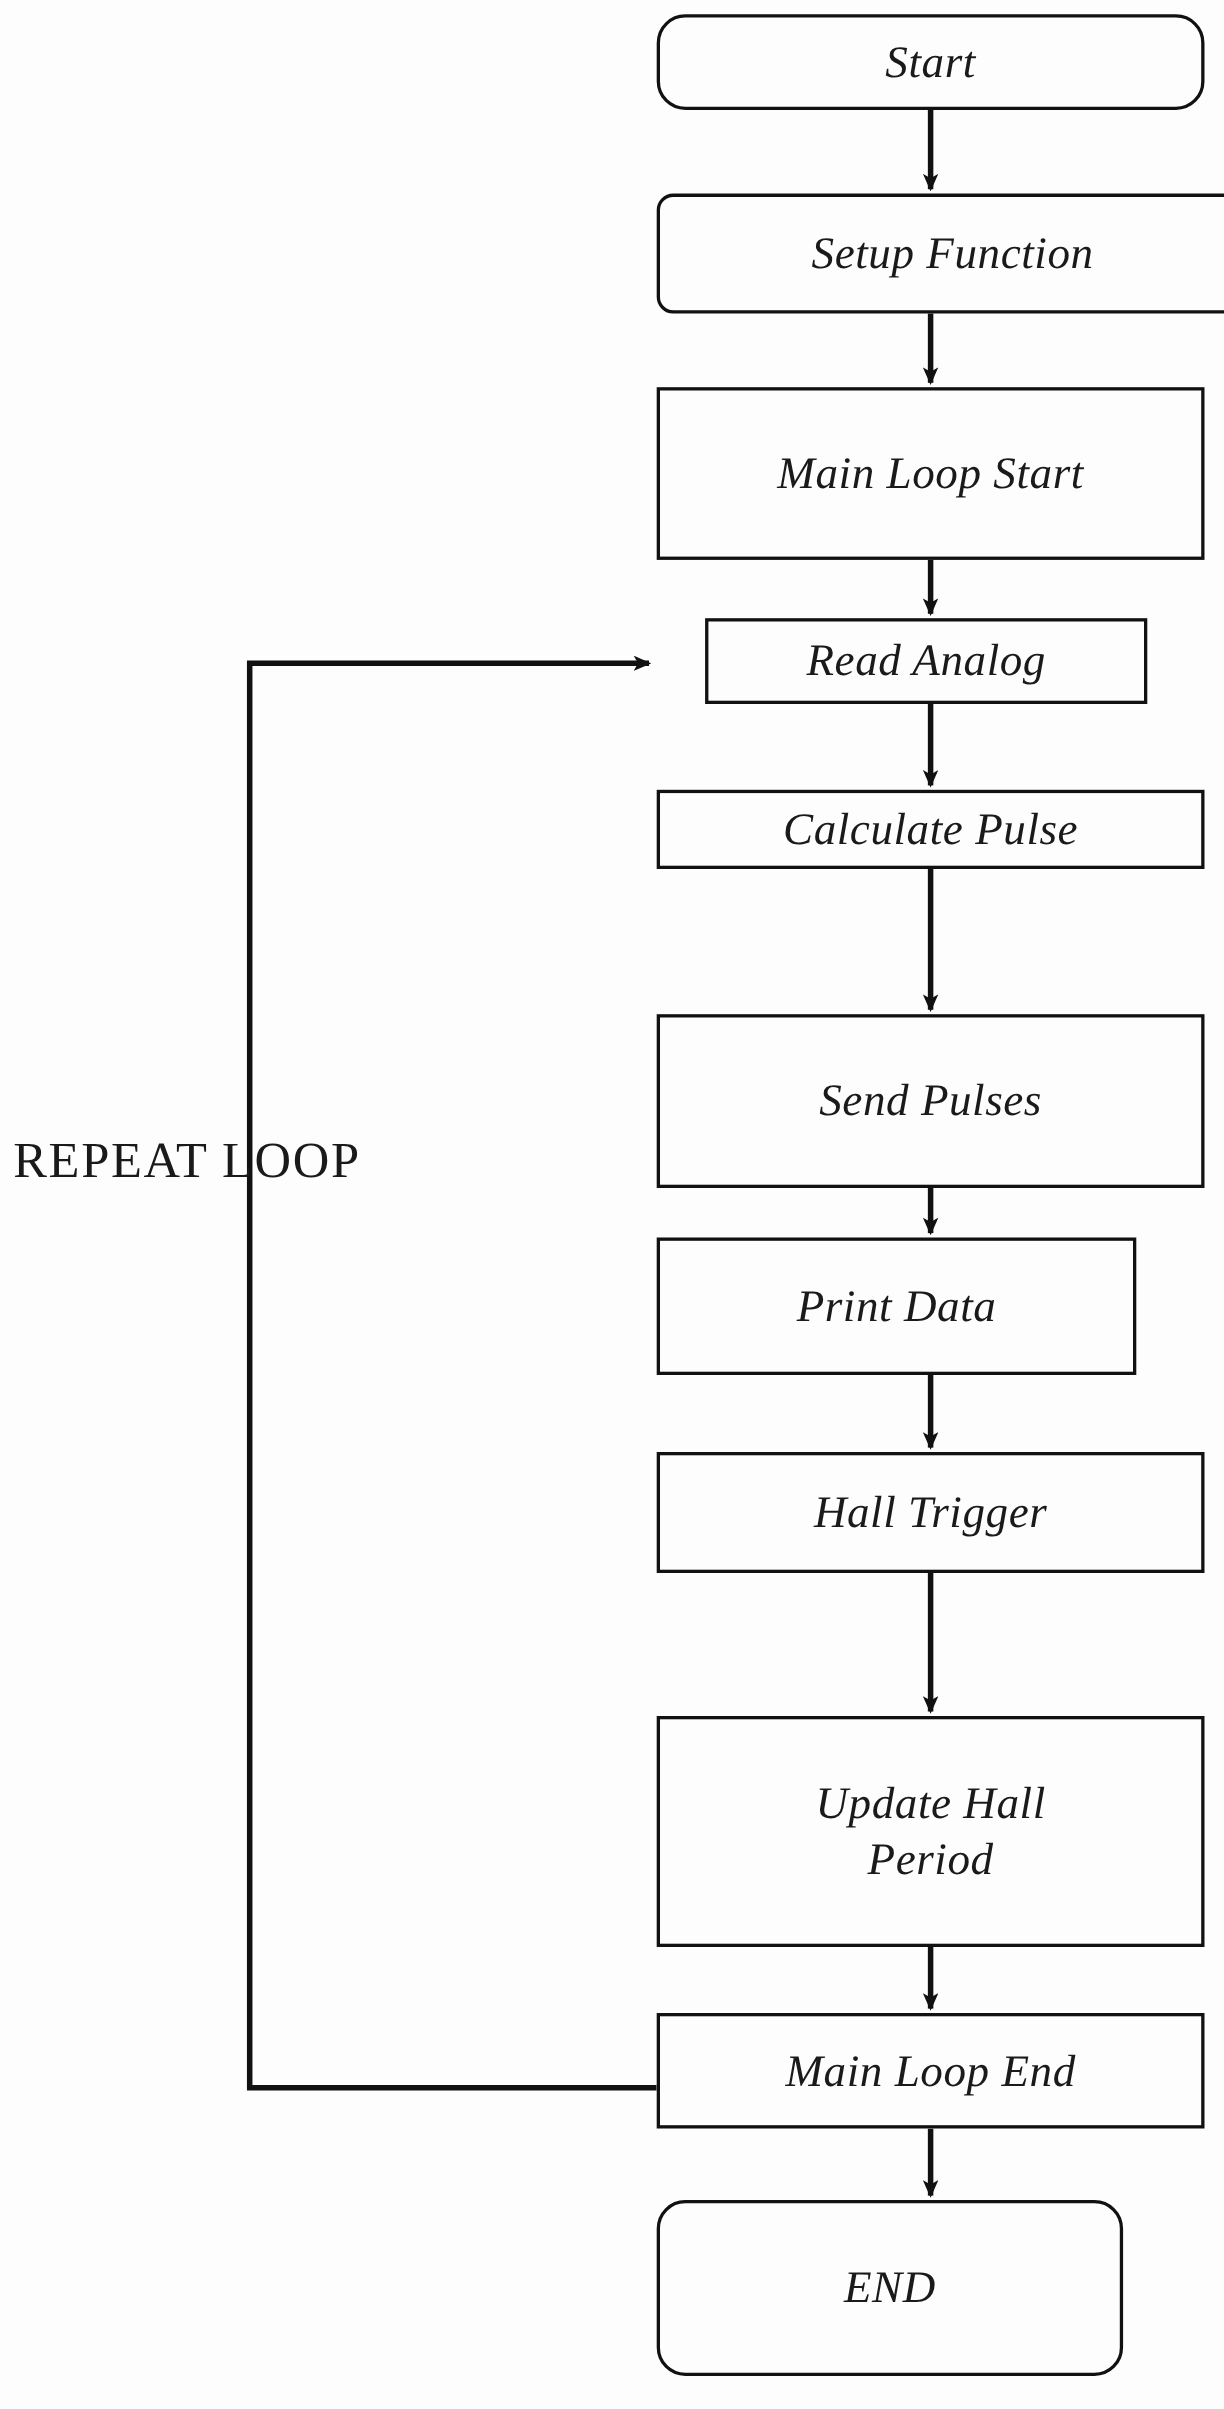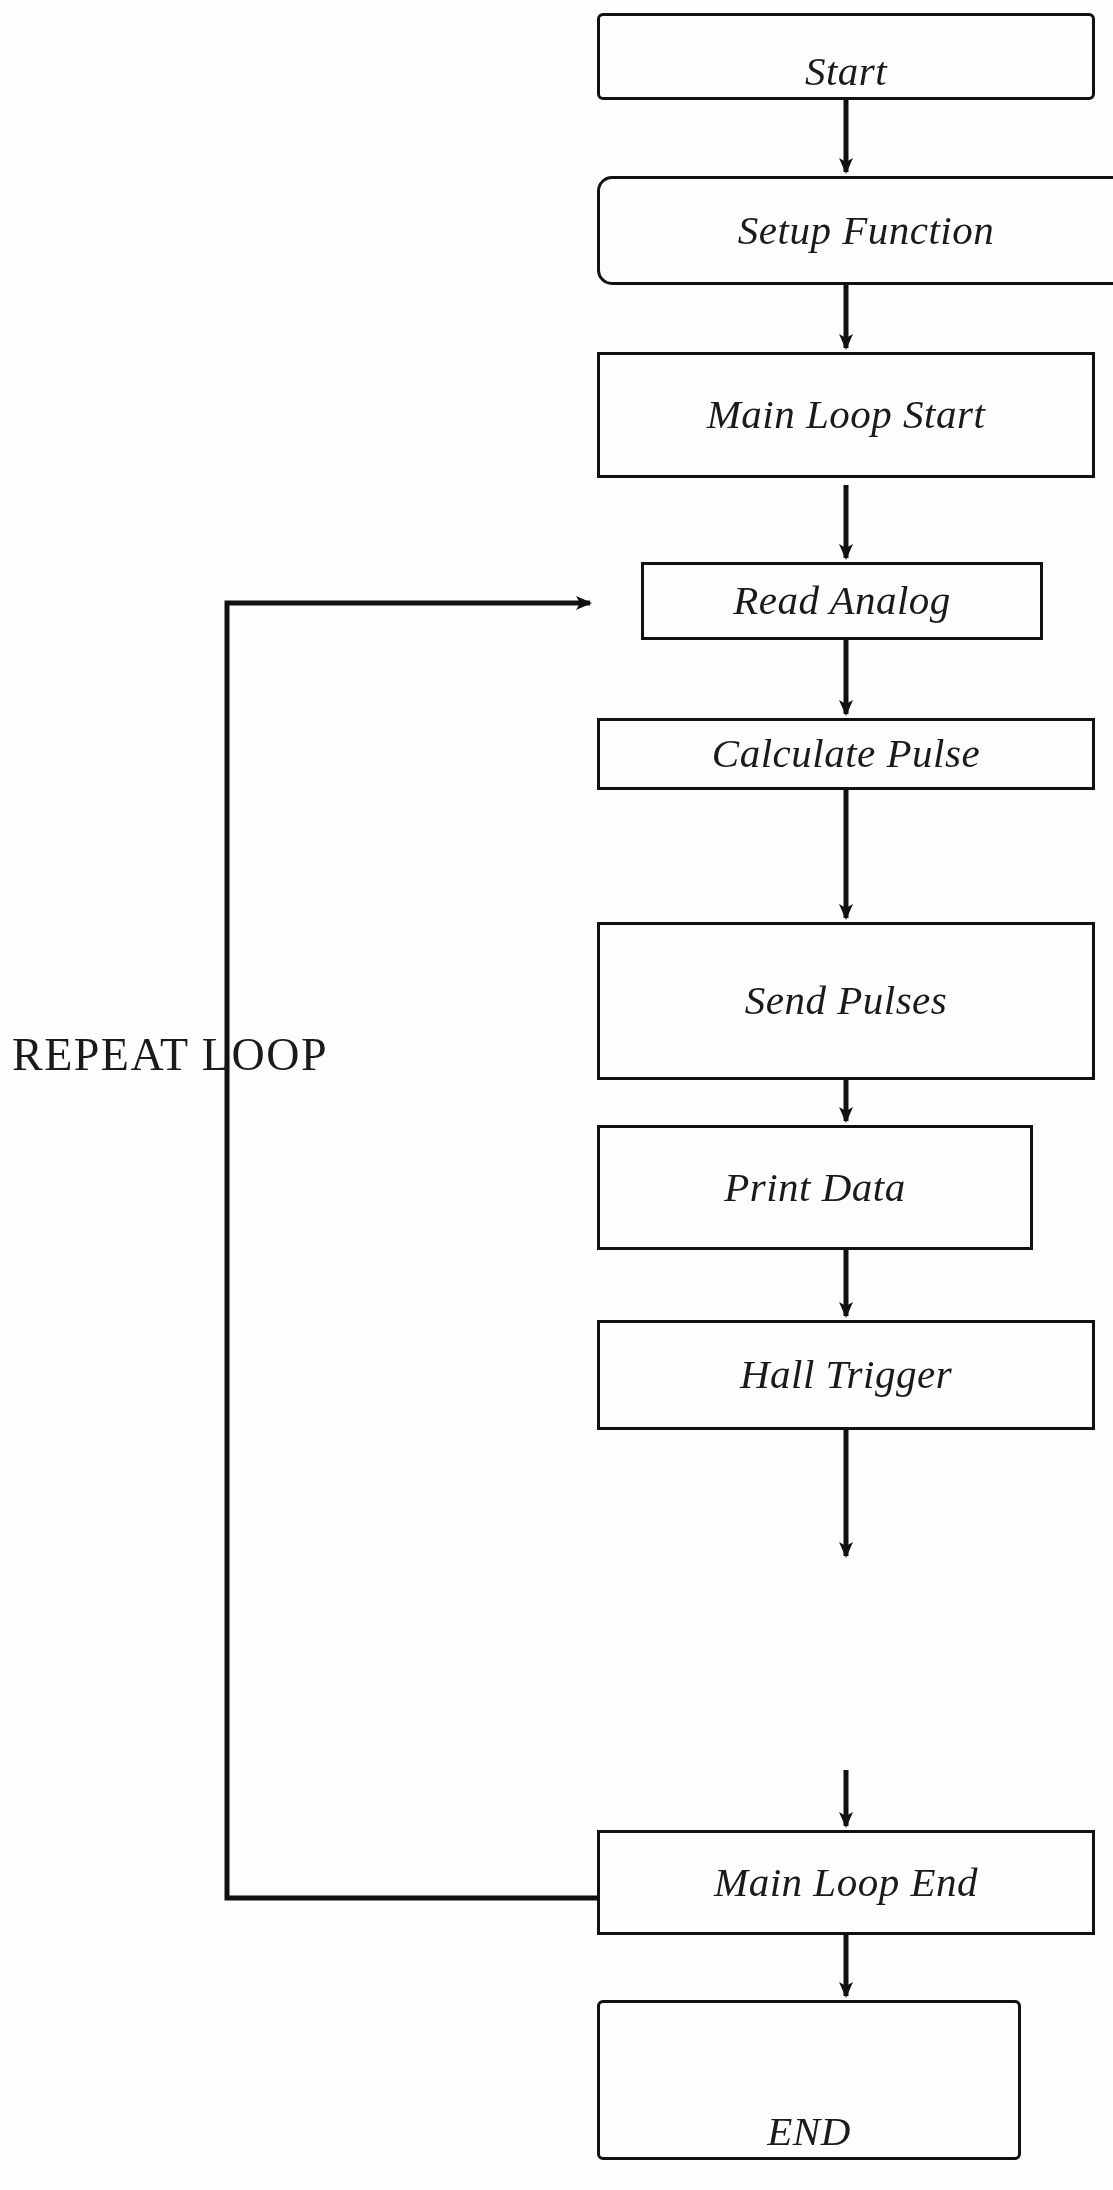--- a/index.html
+++ b/index.html
@@ -27,22 +27,21 @@
     justify-content: center;
     text-align: center;
     font-style: italic;
     font-size: 41px;
     line-height: 1.15;
     color: #1a1a1a;
     letter-spacing: 0.5px;
     padding: 2px 10px;
   }
   .node.terminator {
-    border-radius: 6px;
-    align-items: flex-end;
+    border-radius: 26px;
   }
   .node.twoline {
     line-height: 1.25;
   }
   
   .conn {
     position: absolute;
   }
   .loop-label {
     position: absolute;
@@ -90,21 +89,21 @@
   </svg>
 
   <div class="node terminator" style="left:597px; top:13px; width:498px; height:87px;">
     <span>Start</span>
   </div>
 
   <div class="node" style="left:597px; top:176px; width:538px; height:109px;border-radius:15px;">
     <span>Setup Function</span>
   </div>
 
-  <div class="node" style="left:597px; top:352px; width:498px; height:126px;">
+  <div class="node" style="left:597px; top:352px; width:498px; height:157px;">
     <span>Main Loop Start</span>
   </div>
 
   <div class="node" style="left:597px; top:562px; width:402px; height:78px;margin-left:44px;">
     <span>Read Analog</span>
   </div>
 
   <div class="node" style="left:597px; top:718px; width:498px; height:72px;">
     <span>Calculate Pulse</span>
   </div>
@@ -114,20 +113,26 @@
   </div>
 
   <div class="node" style="left:597px; top:1125px; width:436px; height:125px;">
     <span>Print Data</span>
   </div>
 
   <div class="node" style="left:597px; top:1320px; width:498px; height:110px;">
     <span>Hall Trigger</span>
   </div>
 
+  <div class="node twoline" style="left:597px; top:1560px; width:498px; height:210px;">
+    <span style="display:block;">
+      <span style="display:block;">Update Hall</span>
+      <span style="display:block;">Period</span>
+    </span>
+  </div>
 
   <div class="node" style="left:597px; top:1830px; width:498px; height:105px;">
     <span>Main Loop End</span>
   </div>
 
   <div class="node terminator" style="left:597px; top:2000px; width:424px; height:160px;">
     <span>END</span>
   </div>
 
   <div class="loop-label" style="left:12px; top:1028px;">REPEAT LOOP</div>

